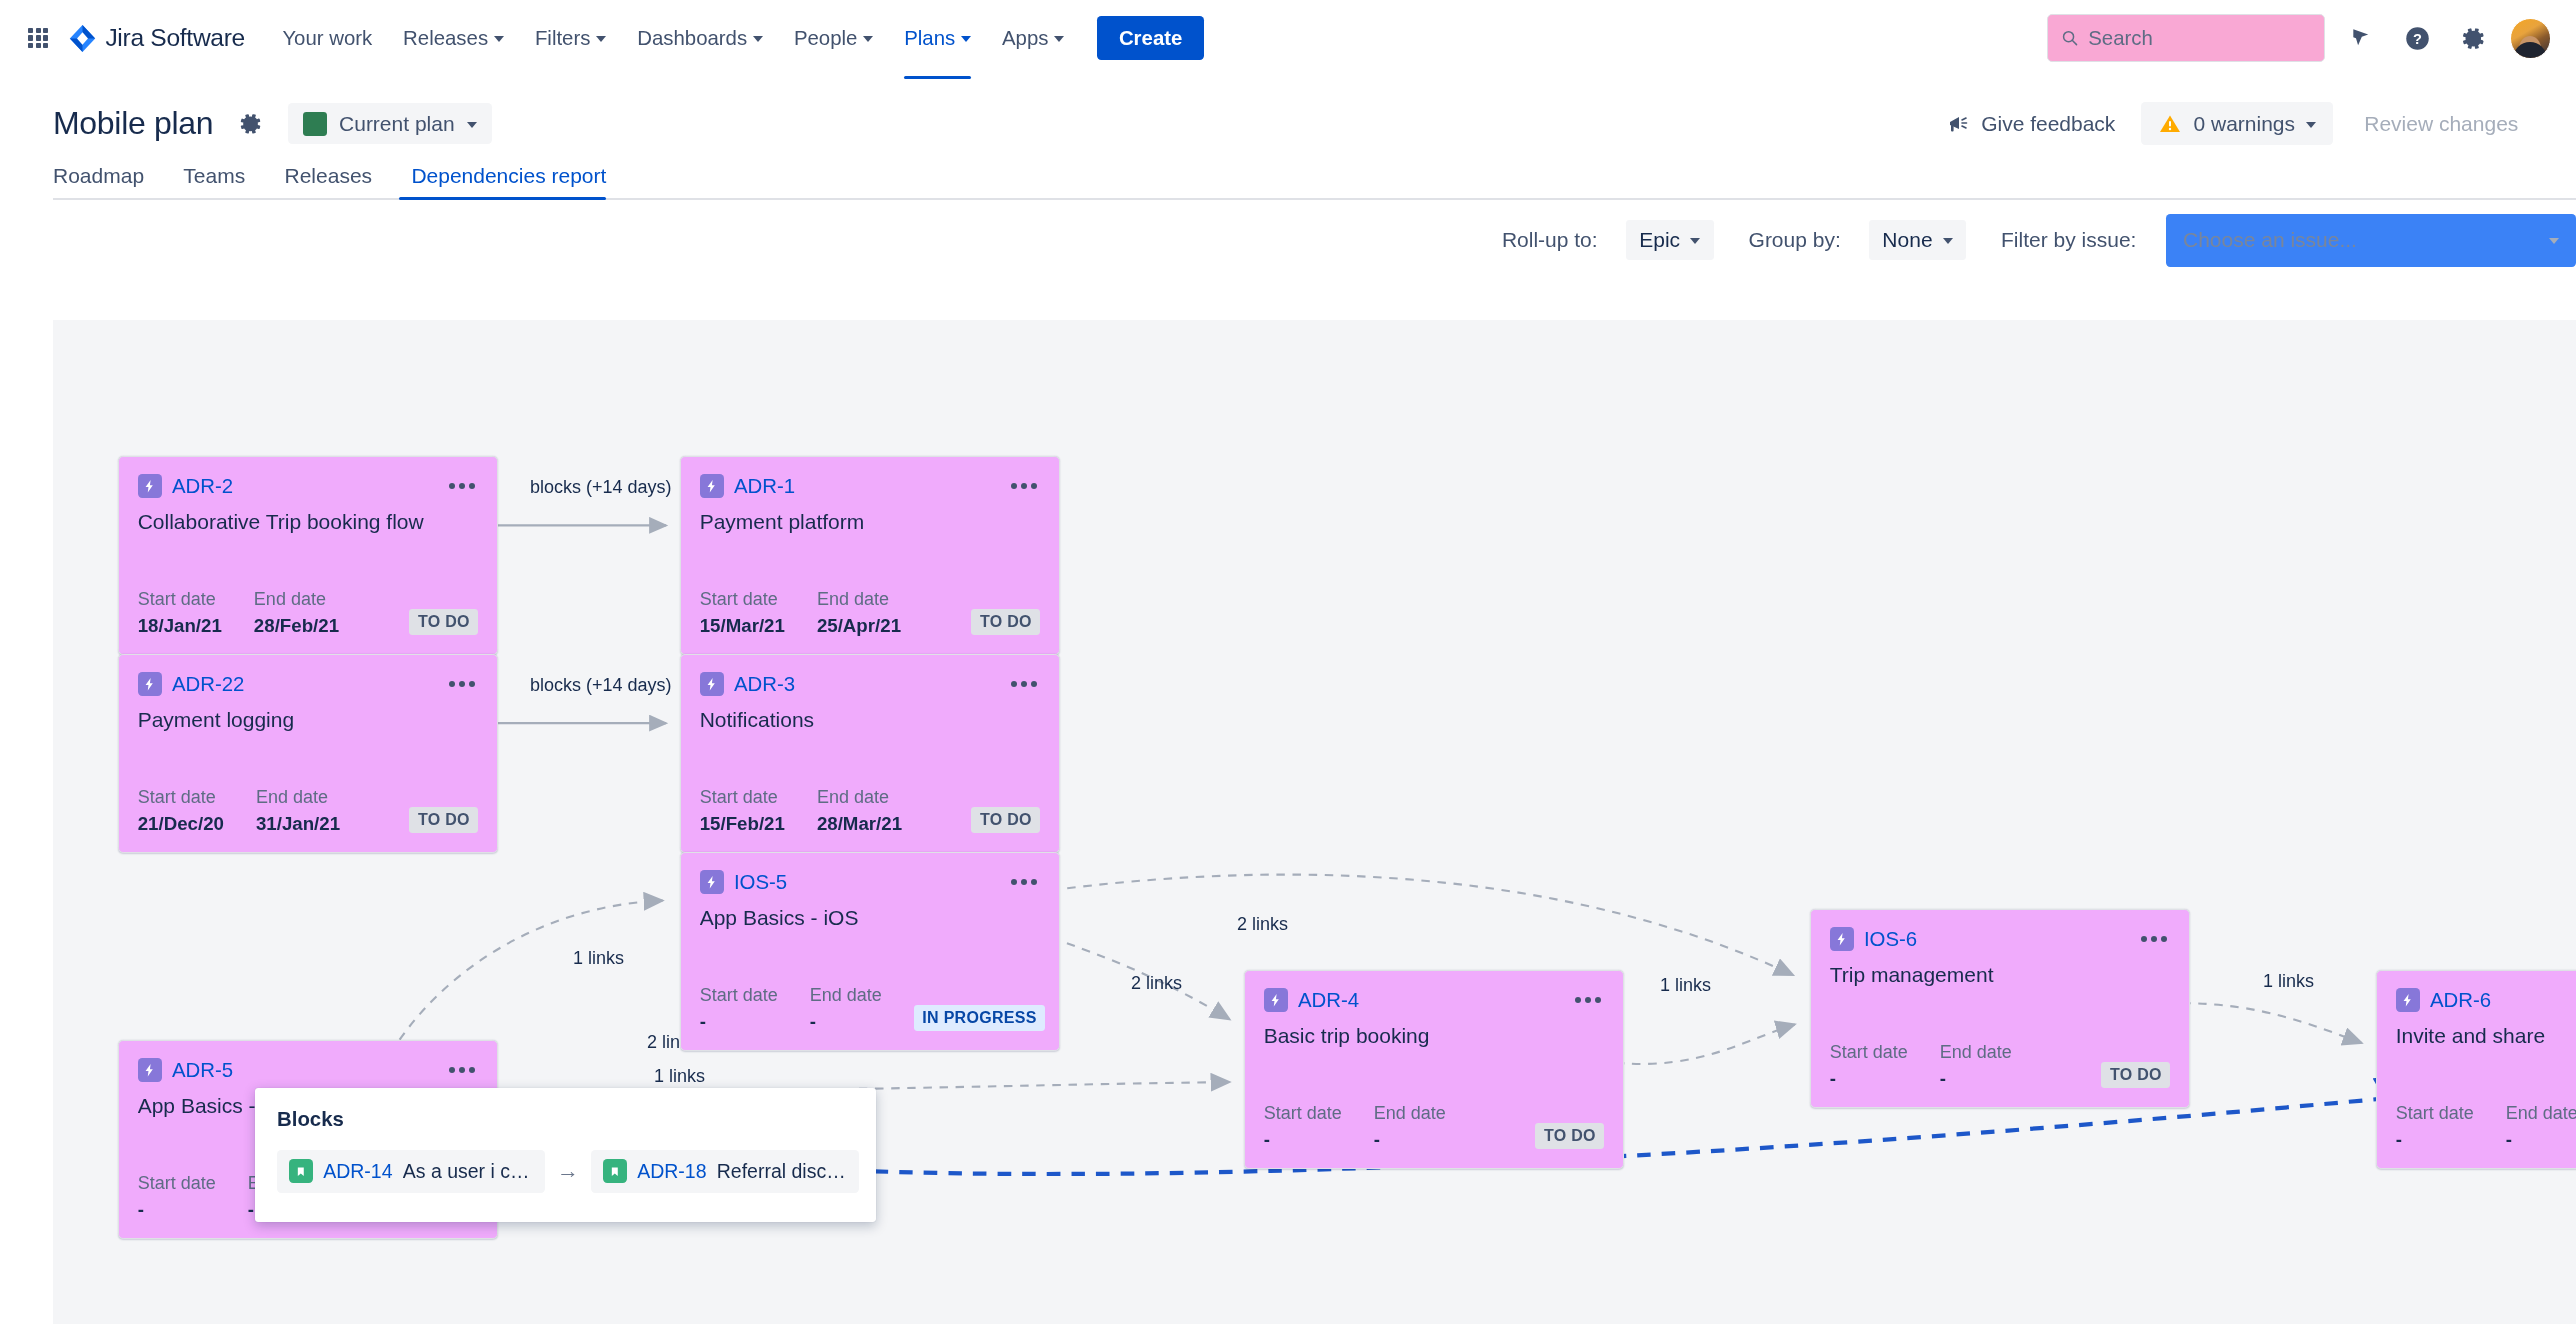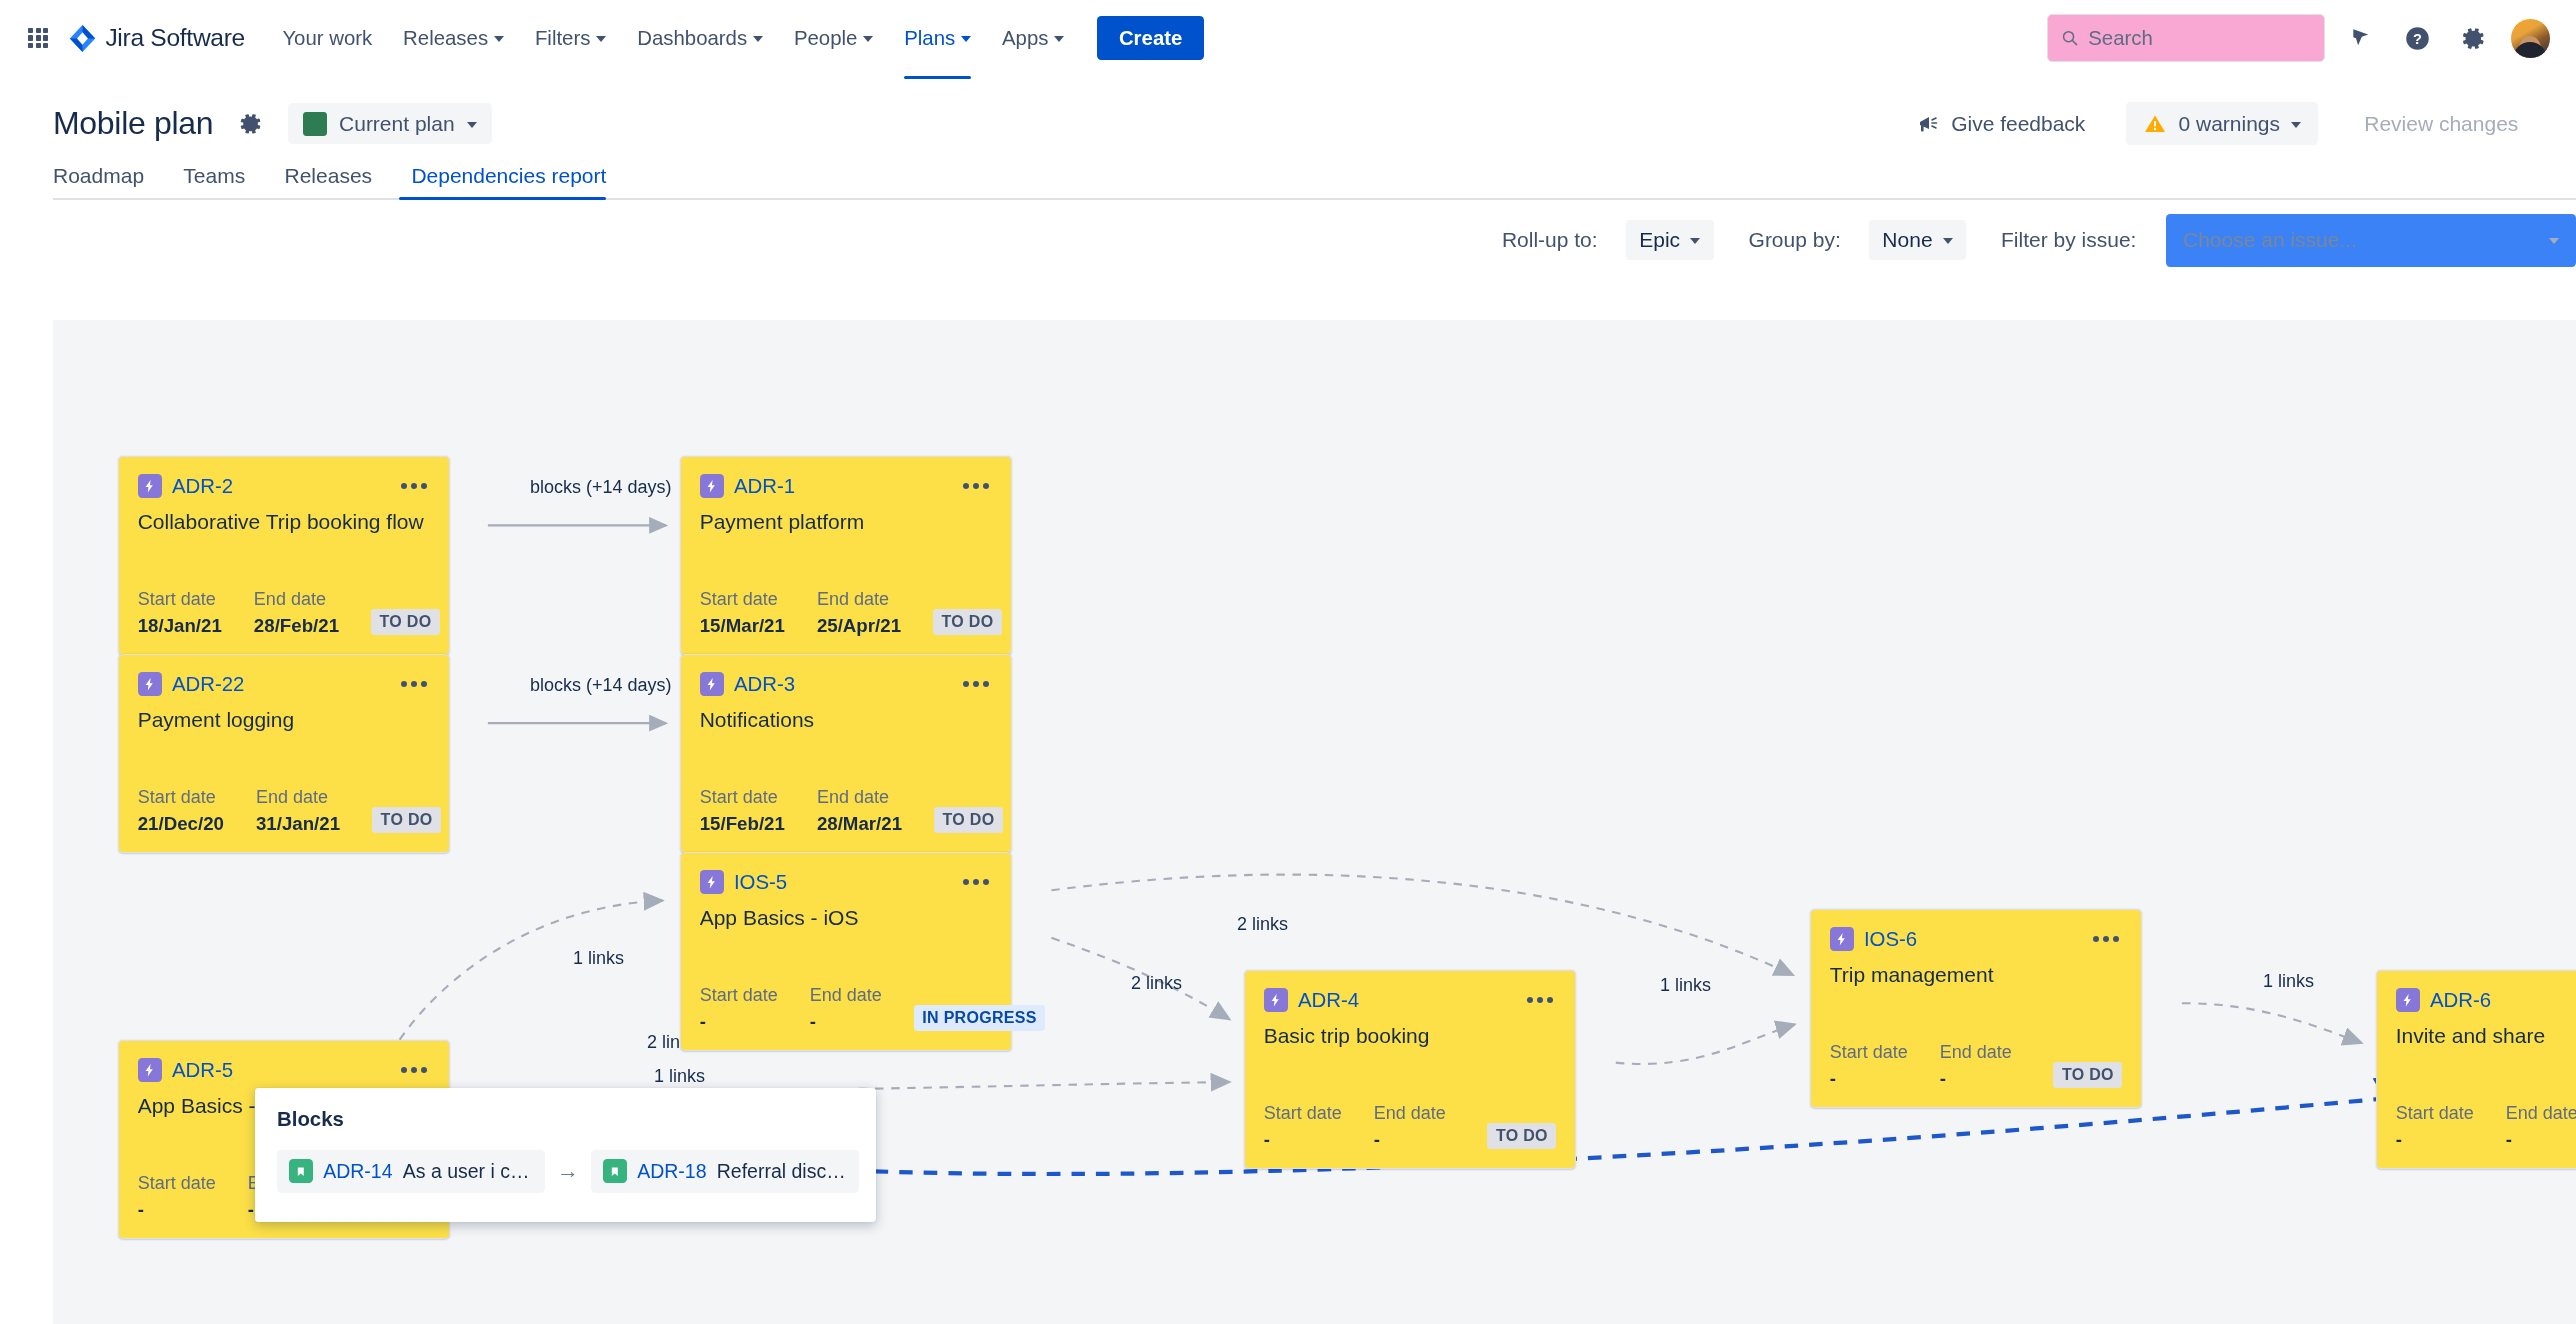--- a/index.html
+++ b/index.html
@@ -112,21 +112,21 @@
     border-radius: 3.4px; cursor: pointer;
   }
   .plan-select {
     margin-left: 18.7px;
     display: flex; align-items: center; gap: 12px;
     background: #F4F5F7; border-radius: 4.2px;
     padding: 8.5px 15.3px; cursor: pointer;
   }
   .plan-swatch { width: 24px; height: 24px; background: #2E7D52; border-radius: 3.4px; }
   .plan-select-label { font-size: 21px; color: #42526E; white-space: nowrap; }
-  .plan-header-right { margin-left: auto; display: flex; align-items: center; gap: 19px; }
+  .plan-header-right { margin-left: auto; display: flex; align-items: center; gap: 4px; }
   .feedback {
     display: flex; align-items: center; gap: 11px;
     padding: 9.3px 13.6px; border-radius: 3.4px; cursor: pointer;
     font-size: 21px; color: #42526E; white-space: nowrap;
   }
   .warnings {
     display: flex; align-items: center; gap: 11px;
     background: #F4F5F7; border-radius: 4.2px;
     padding: 9.3px 17px; cursor: pointer; margin-left: 8.5px;
     font-size: 21px; color: #42526E; white-space: nowrap;
@@ -189,25 +189,25 @@
   }
   .canvas-svg {
     position: absolute; left: 0; top: 0;
     width: 2523px; height: 1004px;
     pointer-events: none;
   }
 
   
   .card {
     position: absolute;
-    background: #fde047;
+    background: #f0abfc;
     border: 0.8px solid #DFE1E6;
     border-radius: 5.1px;
     box-shadow: 0 0.8px 1.7px rgba(9,30,66,0.18);
-    width: 332px;
+    width: 380px;
     padding: 17px 18.7px 17px 18.7px;
     cursor: pointer;
   }
   .card-top {
     display: flex; align-items: center; gap: 10.2px; margin-bottom: 12px;
   }
   .type-icon {
     width: 24px; height: 24px; border-radius: 4.2px;
     background: #8777D9; flex: 0 0 auto;
     display: flex; align-items: center; justify-content: center;

